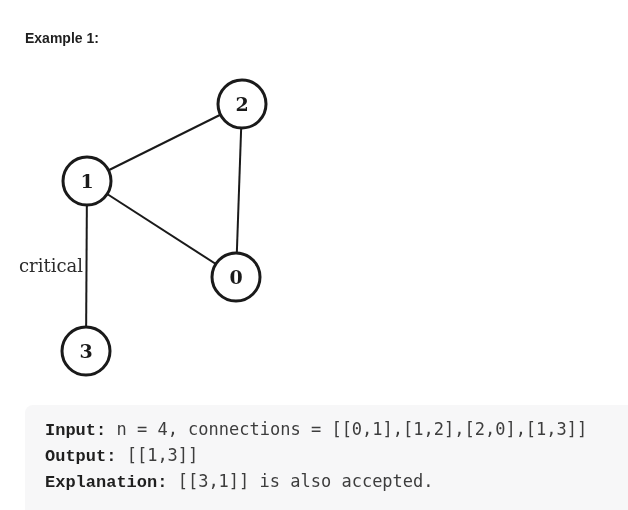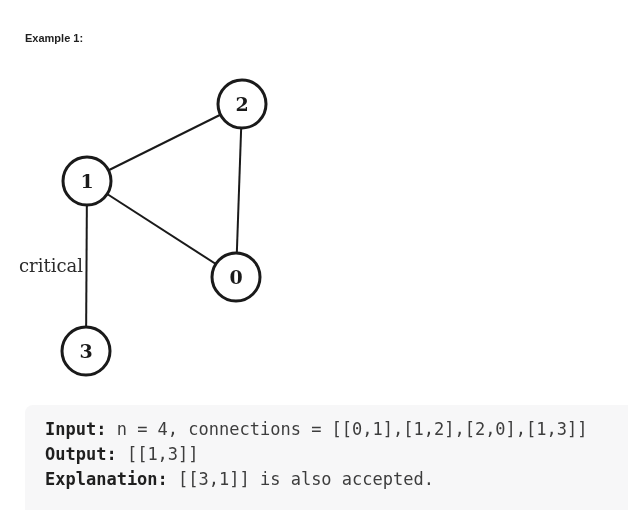--- a/index.html
+++ b/index.html
@@ -10,21 +10,21 @@
     overflow: hidden;
     background: #ffffff;
     font-family: "Liberation Sans", sans-serif;
   }
 
   .example-heading {
     position: absolute;
     left: 25px;
     top: 28px;
     margin: 0;
-    font-size: 11px;
+    font-size: 14px;
     line-height: 20px;
     font-weight: 700;
     color: #1f1f1f;
   }
 
   .graph-svg {
     position: absolute;
     left: 0;
     top: 0;
     width: 628px;
@@ -67,20 +67,21 @@
     border-radius: 8px;
     font-family: "DejaVu Sans Mono", "Liberation Mono", monospace;
     font-size: 17px;
     line-height: 25px;
     color: #3d3d3d;
     white-space: pre;
   }
   .example-code-block .code-label {
     font-weight: 700;
     color: #1f1f1f;
+    font-family: Liberation Mono, monospace;
   }
 </style>
 </head>
 <body>
 
 <h3 class="example-heading">Example 1:</h3>
 
 <svg id="graph-svg" class="graph-svg" viewBox="0 0 628 405">
     <line x1="87" y1="181" x2="242" y2="104"></line>
     <line x1="242" y1="104" x2="236" y2="277"></line>

